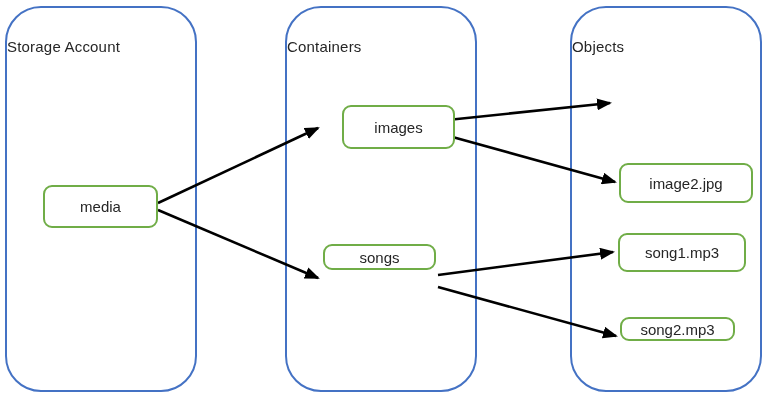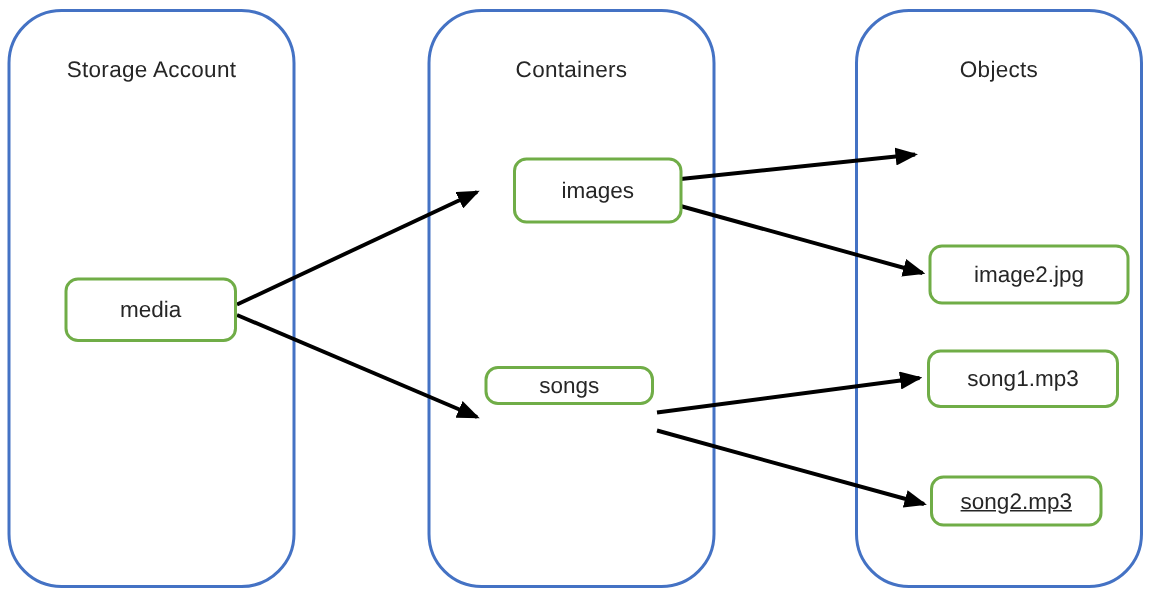--- a/index.html
+++ b/index.html
@@ -11,34 +11,34 @@
   .column{
     position:absolute;top:6px;height:382px;width:188px;
     border:2px solid #4472C4;border-radius:36px;background:#ffffff;
     box-sizing:content-box;
   }
   .col-1{left:5px;}
   .col-2{left:285px;}
   .col-3{left:570px;}
   .column-title{
     position:absolute;top:30px;left:0;width:100%;
-    text-align:center;font-size:15px;color:#262626;letter-spacing:.2px;
+    text-align:left;font-size:15px;color:#262626;letter-spacing:.2px;
   }
   .node{
     position:absolute;border:2px solid #70AD47;border-radius:9px;
     background:#ffffff;display:flex;align-items:center;justify-content:center;
     font-size:15px;color:#262626;box-sizing:border-box;z-index:2;
   }
   .node-media  {left:43px; top:185px;width:115px;height:43px;}
   .node-images {left:342px;top:105px;width:113px;height:44px;}
   .node-songs  {left:323px;top:244px;width:113px;height:26px;}
   .node-image1 {left:614px;top:83px; width:115px;height:40px;}
   .node-image2 {left:619px;top:163px;width:134px;height:40px;}
   .node-song1  {left:618px;top:233px;width:128px;height:39px;}
-  .node-song2  {left:620px;top:317px;width:115px;height:34px;text-decoration:underline;}
+  .node-song2  {left:620px;top:317px;width:115px;height:24px;}
   svg.arrows{position:absolute;left:0;top:0;z-index:1;}
   svg.arrows line{stroke:#000000;stroke-width:2.6px;}
 </style>
 </head>
 <body>
 
 <div class="canvas">
 
   <svg class="arrows" width="768" height="404" viewBox="0 0 768 404">
     <defs>

